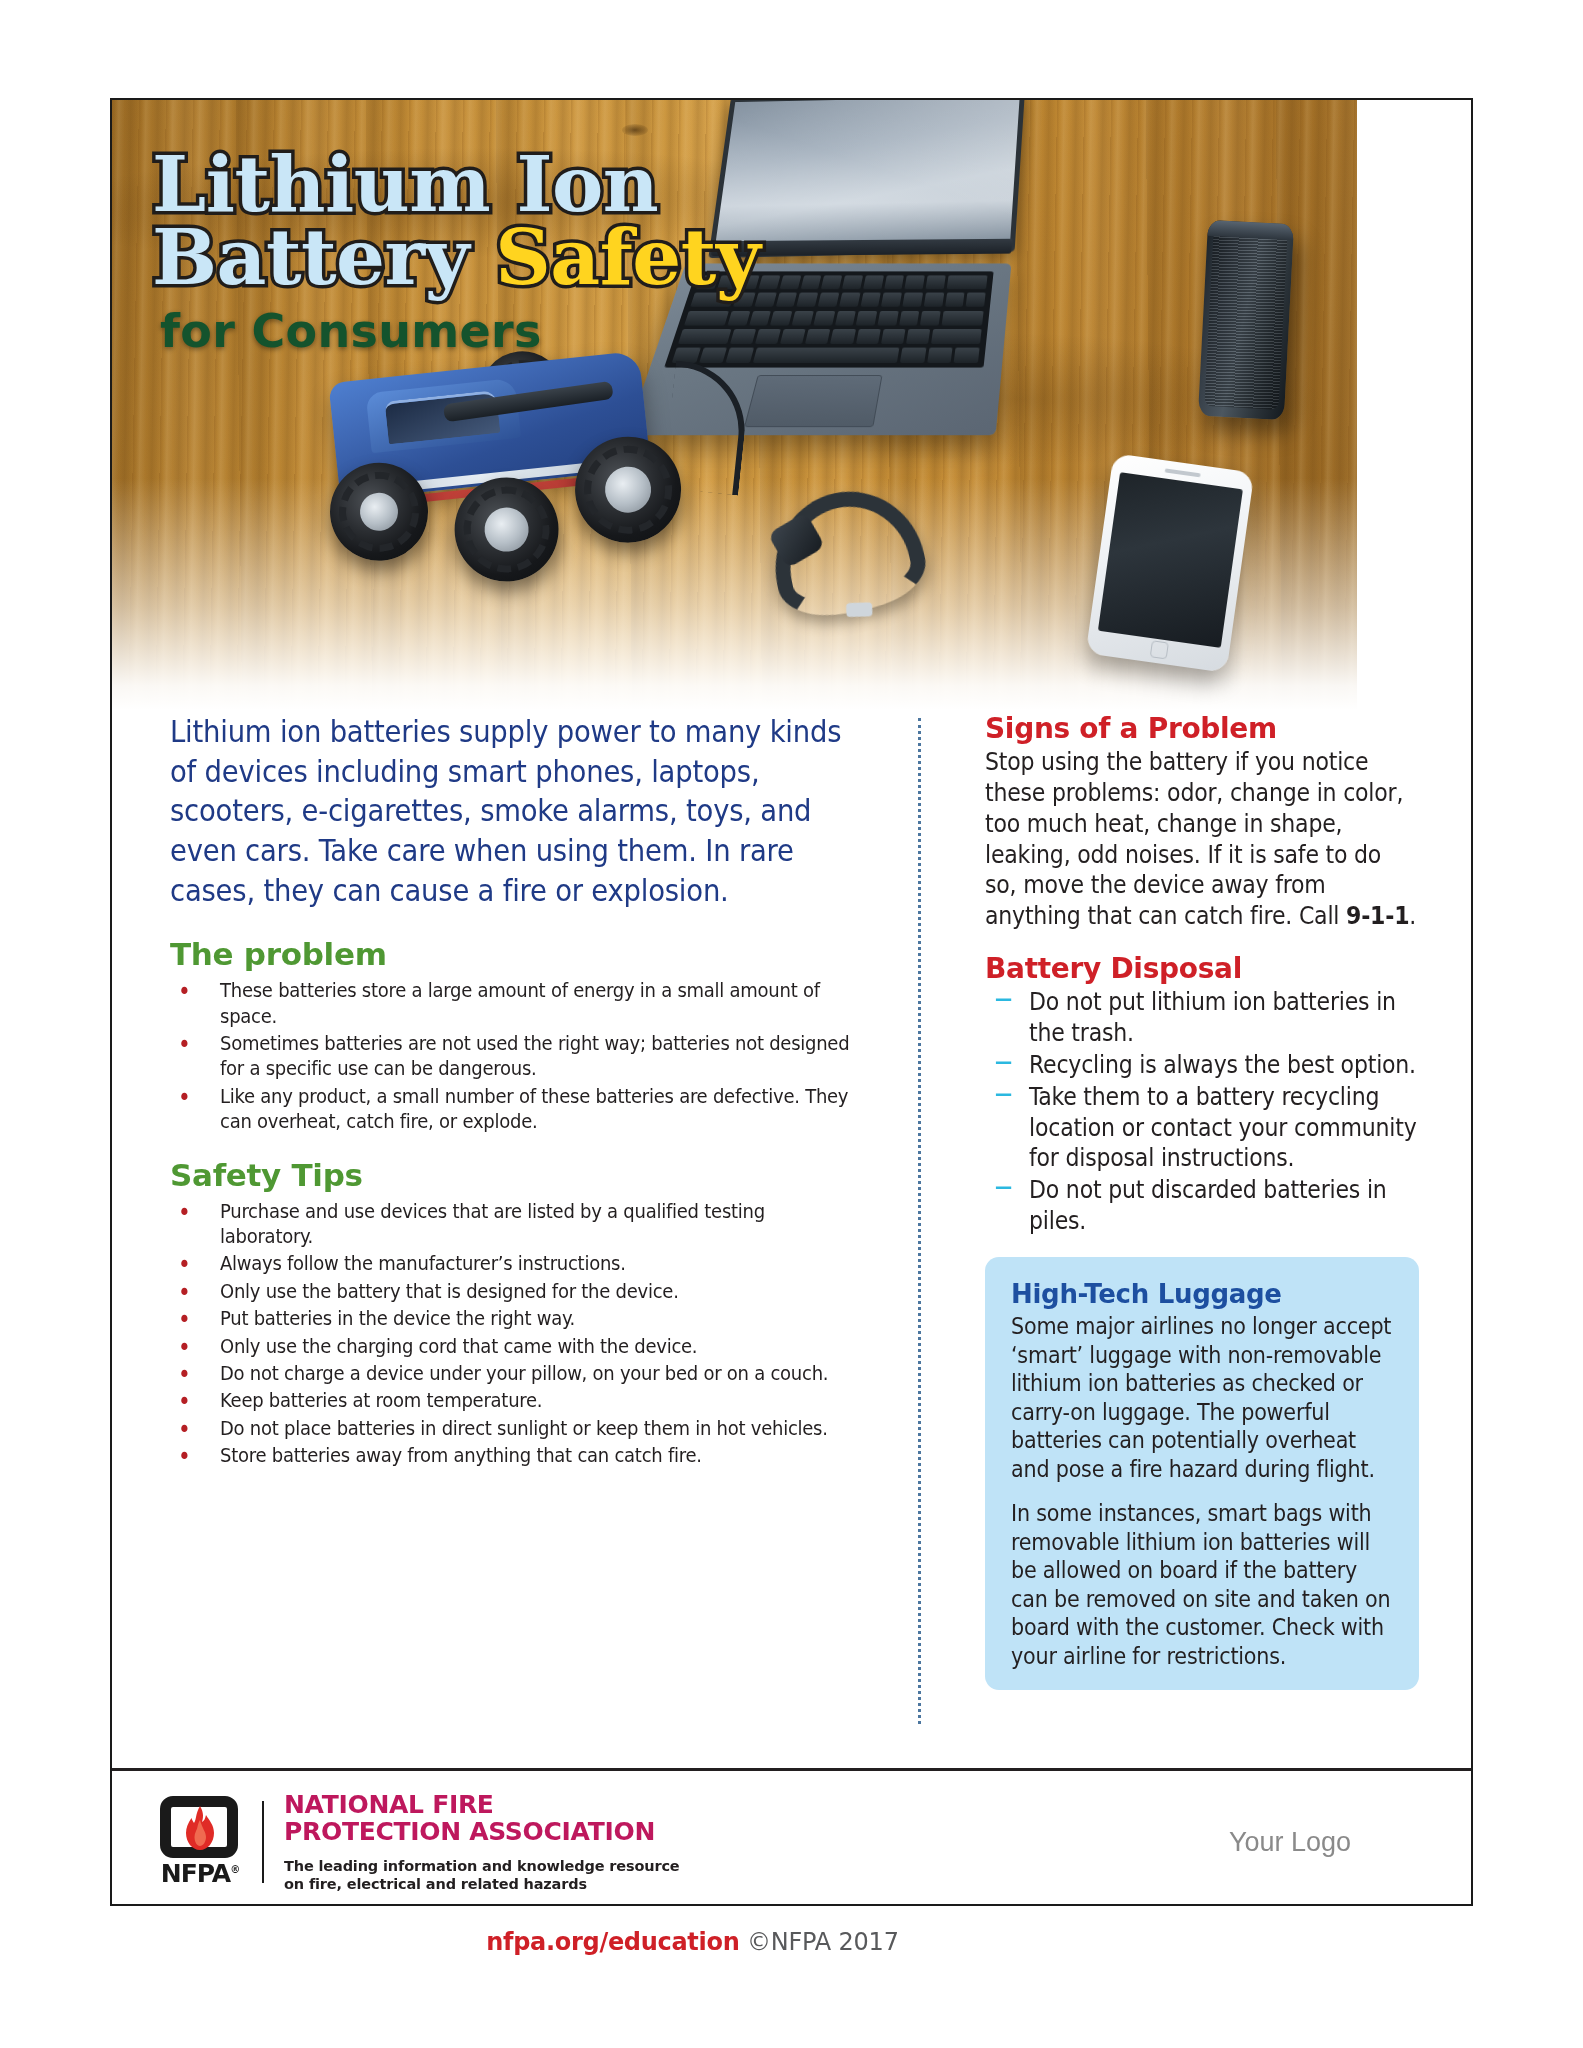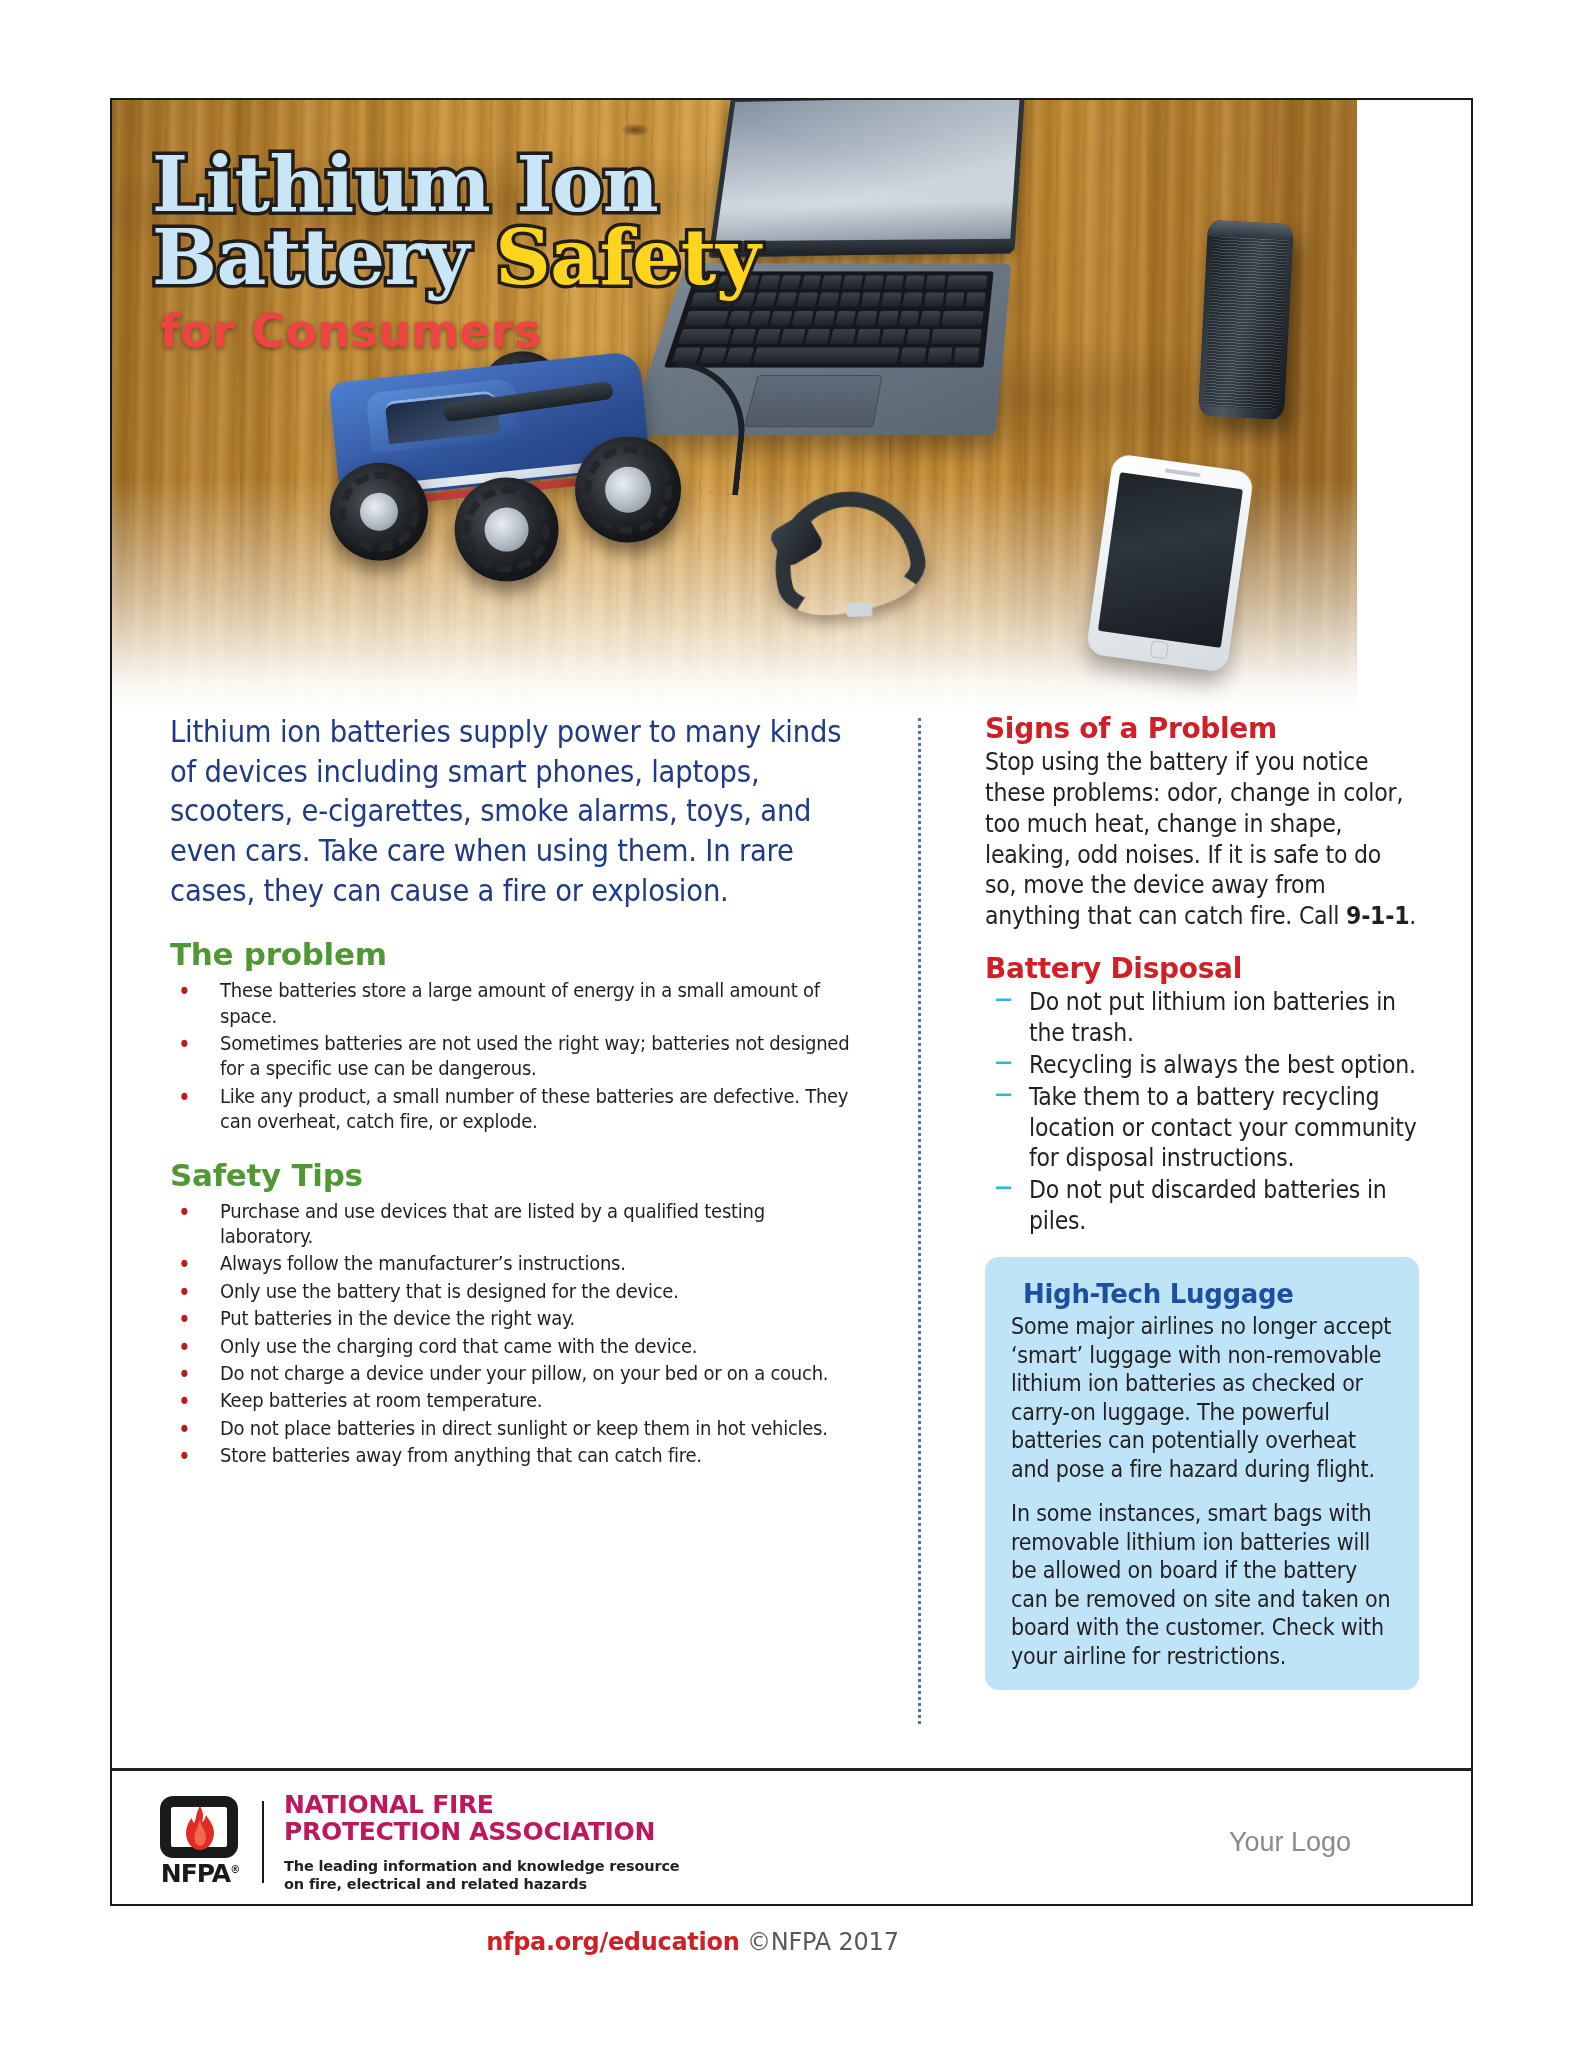--- a/index.html
+++ b/index.html
@@ -357,21 +357,21 @@
     -webkit-text-stroke: 7px #201d1b;
     paint-order: stroke fill;
     margin: 0;
     white-space: nowrap;
   }
   .title-line .hl { color: #ffd41f; }
   .subtitle {
     font-family: "DejaVu Sans", "Liberation Sans", sans-serif;
     font-weight: 700;
     font-size: 46px;
-    color: #ef4444;
+    color: #14532d;
     margin: 10px 0 0 8px;
     letter-spacing: 0.3px;
     text-shadow: 0 2px 5px rgba(0,0,0,0.40);
   }
 
   
   .content {
     position: absolute;
     left: 112px;
     top: 712px;
@@ -421,21 +421,21 @@
     font-size: 28px;
     color: #cf2027;
     margin: 0 0 2px 0;
     letter-spacing: -0.3px;
   }
   h2.sec-blue {
     font-family: "DejaVu Sans", sans-serif;
     font-weight: 700;
     font-size: 26px;
     color: #1d4fa0;
-    margin: 0 0 3px 12px;
+    margin: 0 0 3px 0;
     letter-spacing: -0.3px;
   }
 
   ul.dotlist {
     list-style: none;
     margin: 0 0 22px 0;
     padding: 0;
   }
   ul.dotlist > li {
     position: relative;

